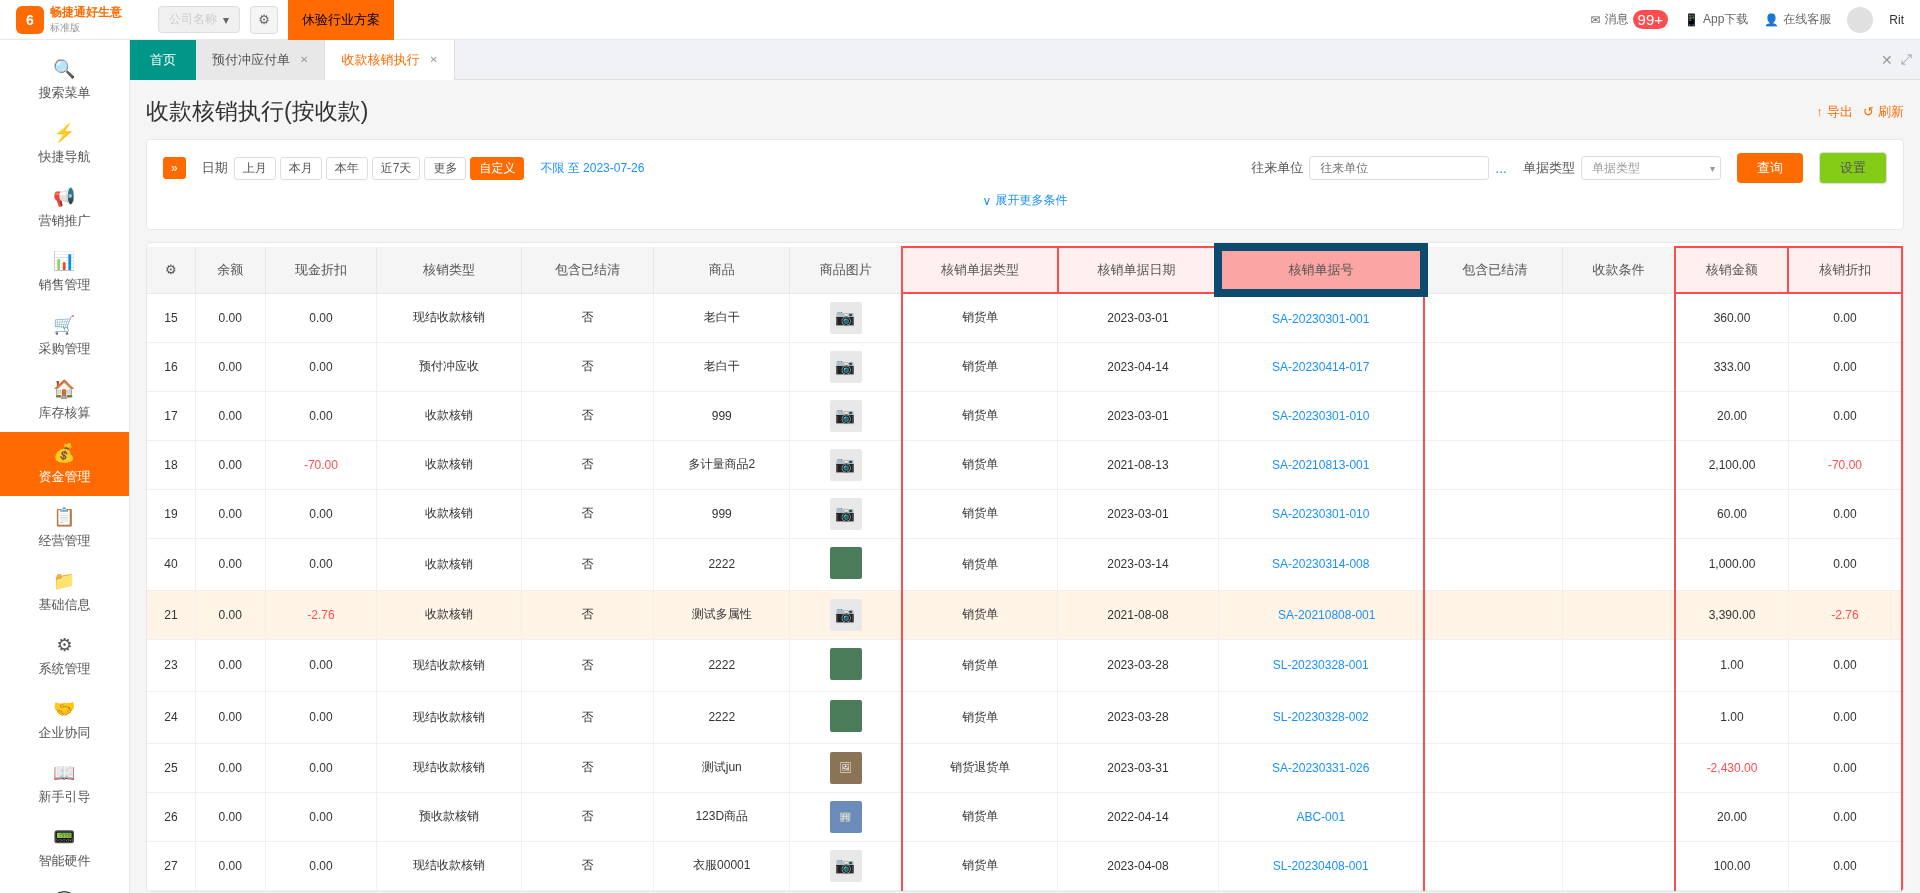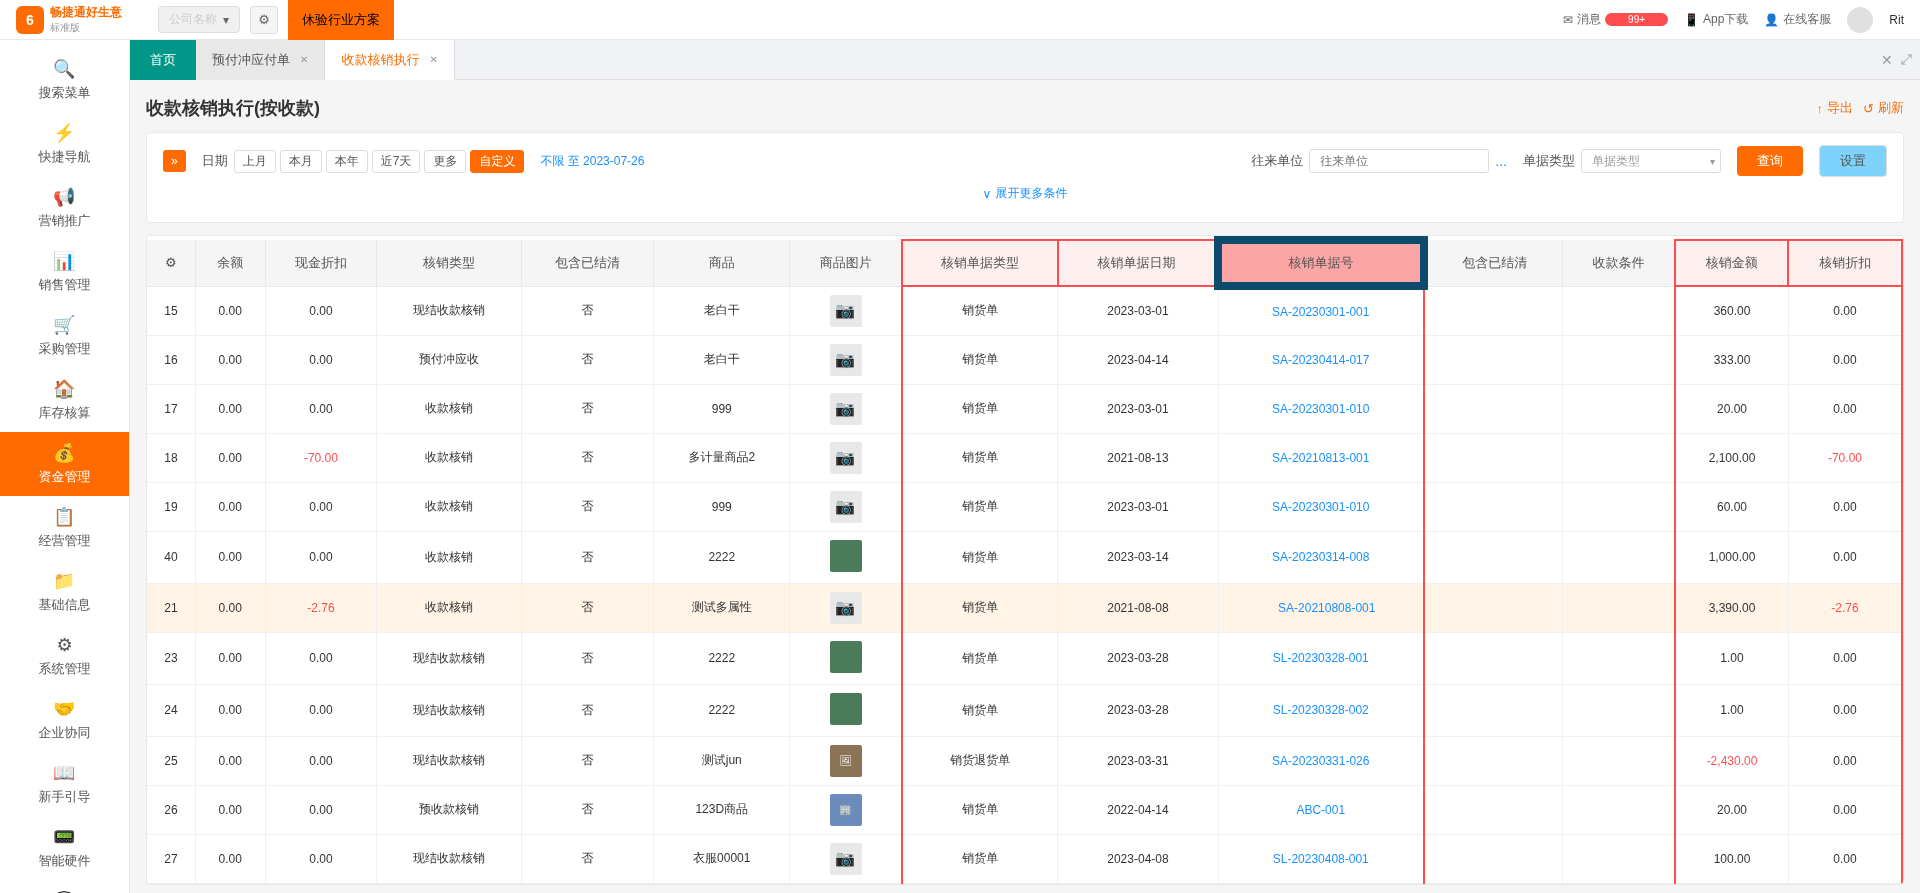--- a/index.html
+++ b/index.html
@@ -68,22 +68,22 @@
       font-size: 12px;
     }
     .badge-item {
       display: flex; align-items: center; gap: 4px;
       cursor: pointer;
     }
     .badge {
       background: #ff4d4f;
       color: white;
       border-radius: 10px;
-      padding: 1px 23px;
-      font-size: 10px;
+      padding: 1px 5px;
+      font-size: 15px;
     }
     .user-avatar {
       width: 26px; height: 26px;
       background: #e0e0e0;
       border-radius: 50%;
     }
 
     
     .app-layout {
       display: flex;
@@ -185,22 +185,22 @@
     }
 
     
     .page-header {
       display: flex;
       align-items: center;
       justify-content: space-between;
       margin-bottom: 12px;
     }
     .page-title {
-      font-size: 18px;
-      font-weight: 700;
+      font-size: 23px;
+      font-weight: 400;
       color: #333;
     }
     .header-actions {
       display: flex;
       gap: 10px;
     }
     .action-btn {
       display: flex;
       align-items: center;
       gap: 4px;
@@ -284,21 +284,21 @@
     .query-btn {
       background: #ff6b00;
       color: white;
       border: none;
       border-radius: 4px;
       padding: 6px 20px;
       font-size: 13px;
       cursor: pointer;
     }
     .setting-btn {
-      background: #7dd3fc;
+      background: #84cc16;
       border: 1px solid #ddd;
       border-radius: 4px;
       padding: 6px 20px;
       font-size: 13px;
       cursor: pointer;
       color: #555;
     }
     .expand-btn {
       color: #1890ff;
       cursor: pointer;

